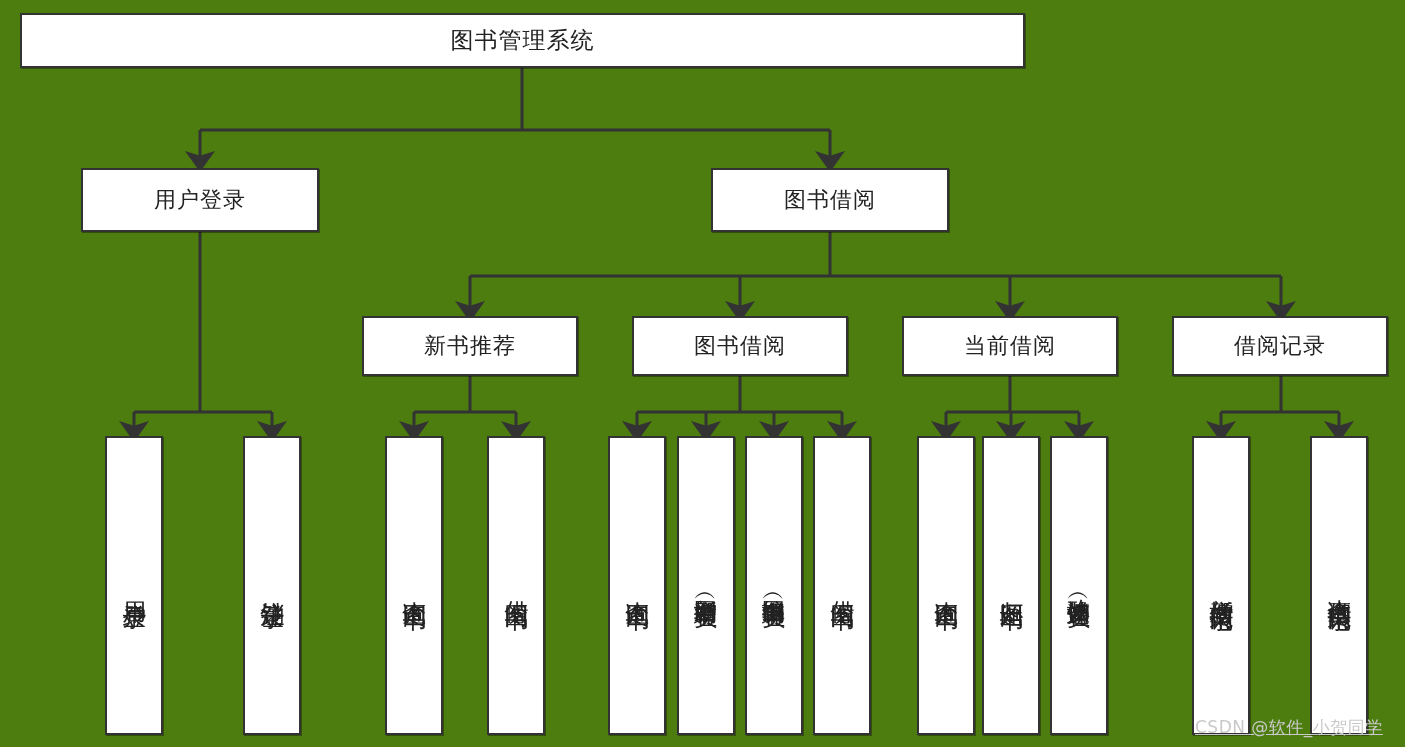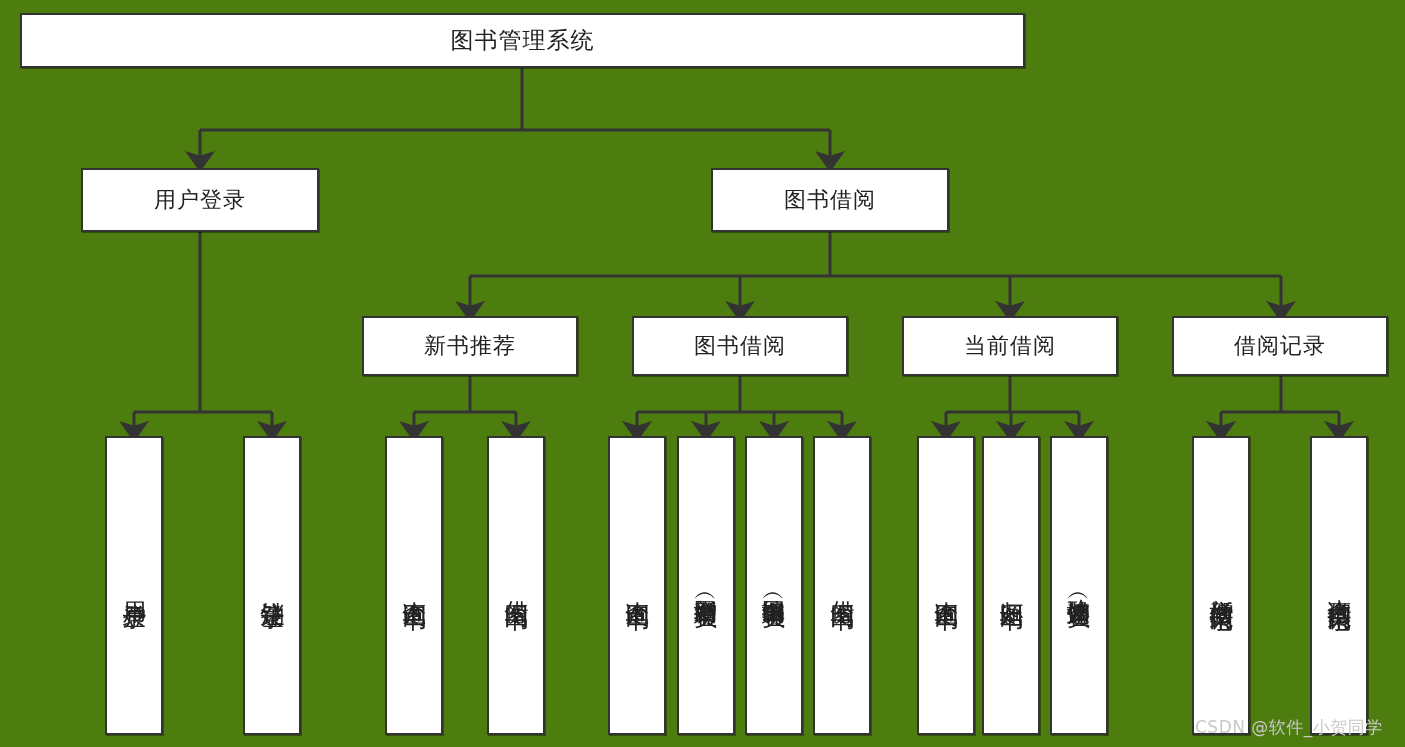--- a/index.html
+++ b/index.html
@@ -69,20 +69,21 @@
     font-size: 23px;
     letter-spacing: 1px;
   }
   .watermark {
     position: absolute;
     color: #c9c9c9;
     font-size: 17px;
     letter-spacing: 0.5px;
     white-space: nowrap;
     user-select: none;
+    text-decoration: underline;
   }
 </style>
 </head>
 <body>
 
 <div id="canvas">
 
   <svg id="edges" viewBox="0 0 1405 747">
     <defs>
       <marker id="arrow" markerWidth="10" markerHeight="10" refX="3" refY="5" orient="auto" markerUnits="strokeWidth">

